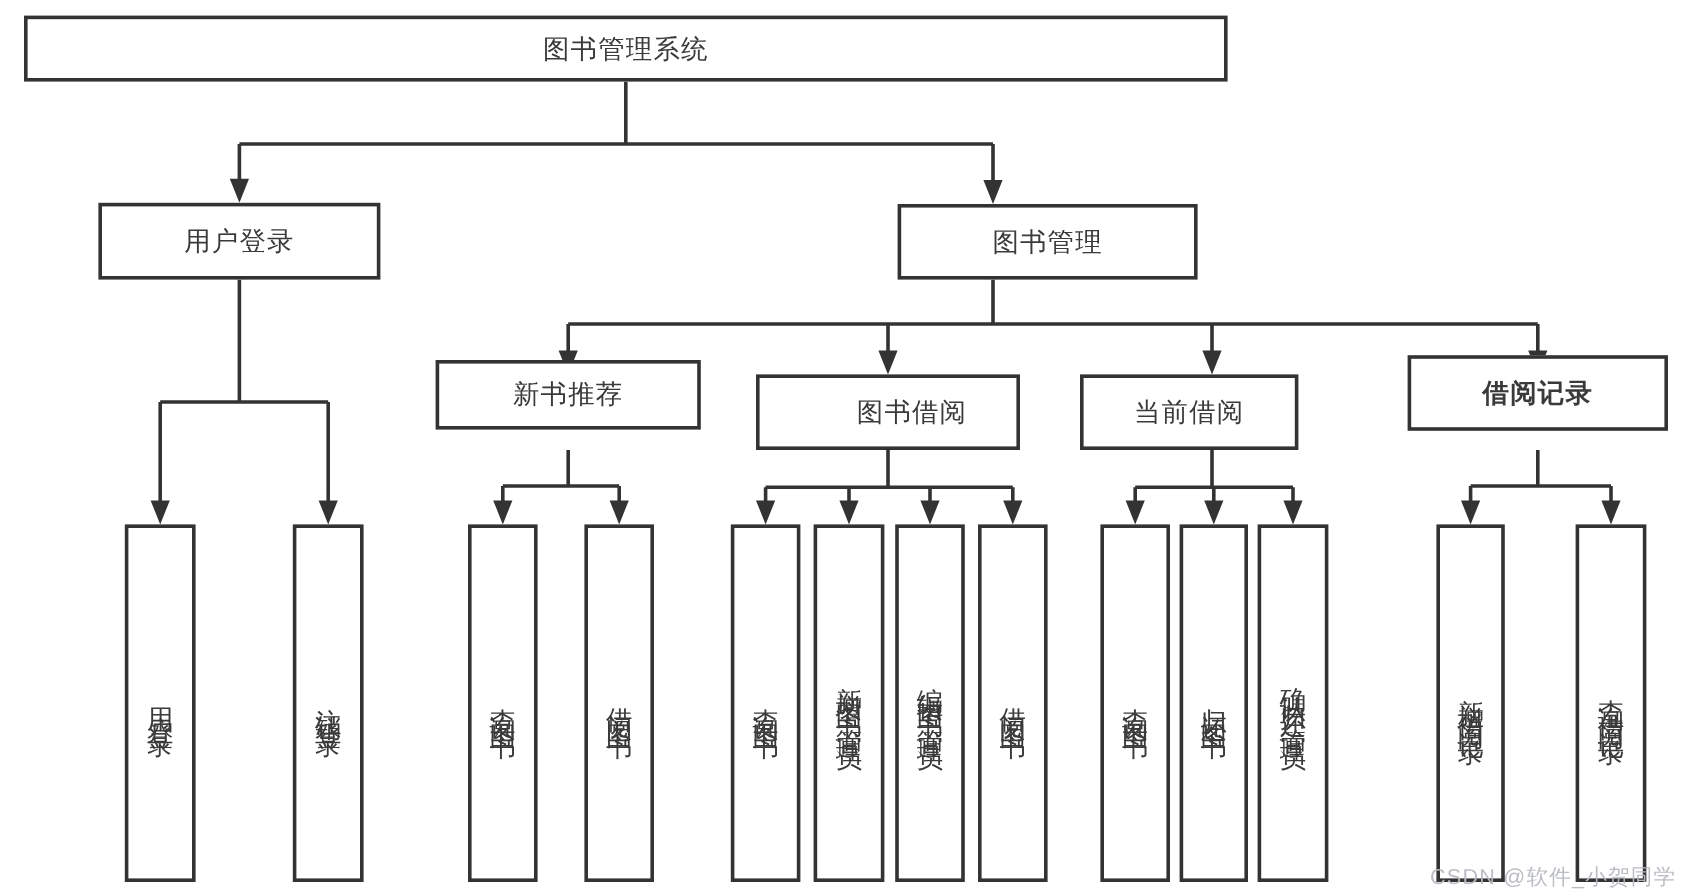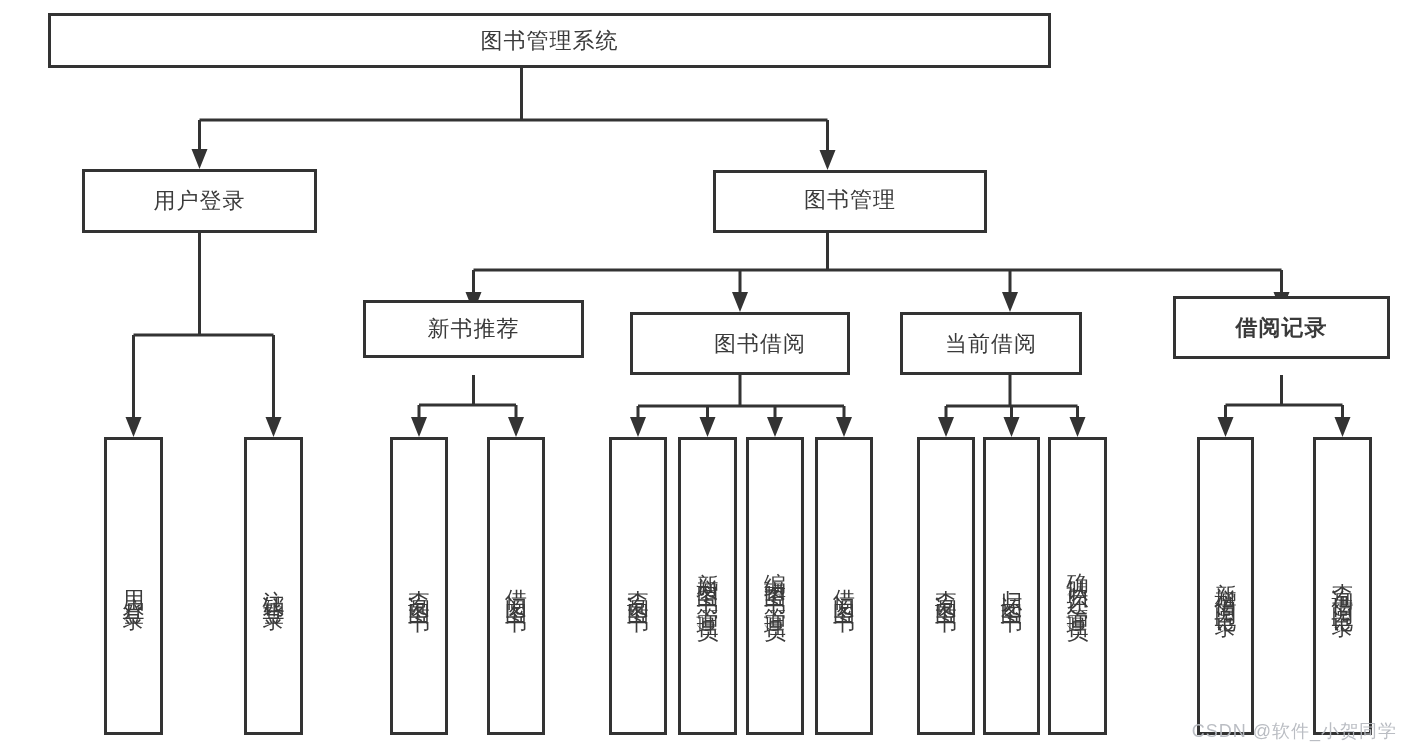--- a/index.html
+++ b/index.html
@@ -84,28 +84,28 @@
       M699.5 417 L715.5 417 L707.5 437 Z
       M767 417 L783 417 L775 437 Z
       M836 417 L852 417 L844 437 Z
       M938 417 L954 417 L946 437 Z
       M1003.5 417 L1019.5 417 L1011.5 437 Z
       M1069.5 417 L1085.5 417 L1077.5 437 Z
       M1217.5 417 L1233.5 417 L1225.5 437 Z
       M1334.5 417 L1350.5 417 L1342.5 437 Z"></path>
   </svg>
 
-  <div class="box hbox" style="left:20px; top:13px; width:1003px; height:55px;margin-left:28px;">
+  <div class="box hbox" style="left:20px; top:13px; width:1003px; height:55px;">
     <span class="lbl">图书管理系统</span>
   </div>
 
   <div class="box hbox" style="left:82px; top:169px; width:235px; height:64px;">
     <span class="lbl">用户登录</span>
   </div>
-  <div class="box hbox" style="left:713px; top:170px; width:274px; height:63px;font-family:Liberation Mono, monospace;">
+  <div class="box hbox" style="left:748px; top:170px; width:250px; height:63px;">
     <span class="lbl">图书管理</span>
   </div>
 
   <div class="box hbox" style="left:363px; top:300px; width:221px; height:58px;">
     <span class="lbl">新书推荐</span>
   </div>
   <div class="box hbox" style="left:630px; top:312px; width:220px; height:63px;padding-left:40px;">
     <span class="lbl">图书借阅</span>
   </div>
   <div class="box hbox" style="left:900px; top:312px; width:182px; height:63px;">

